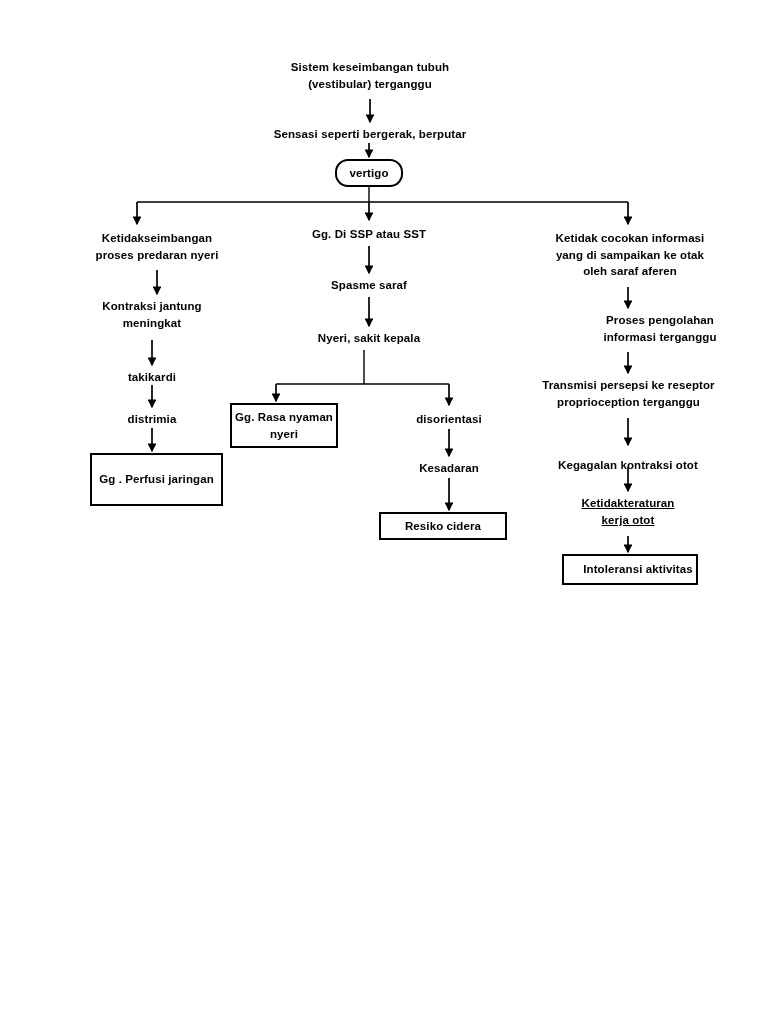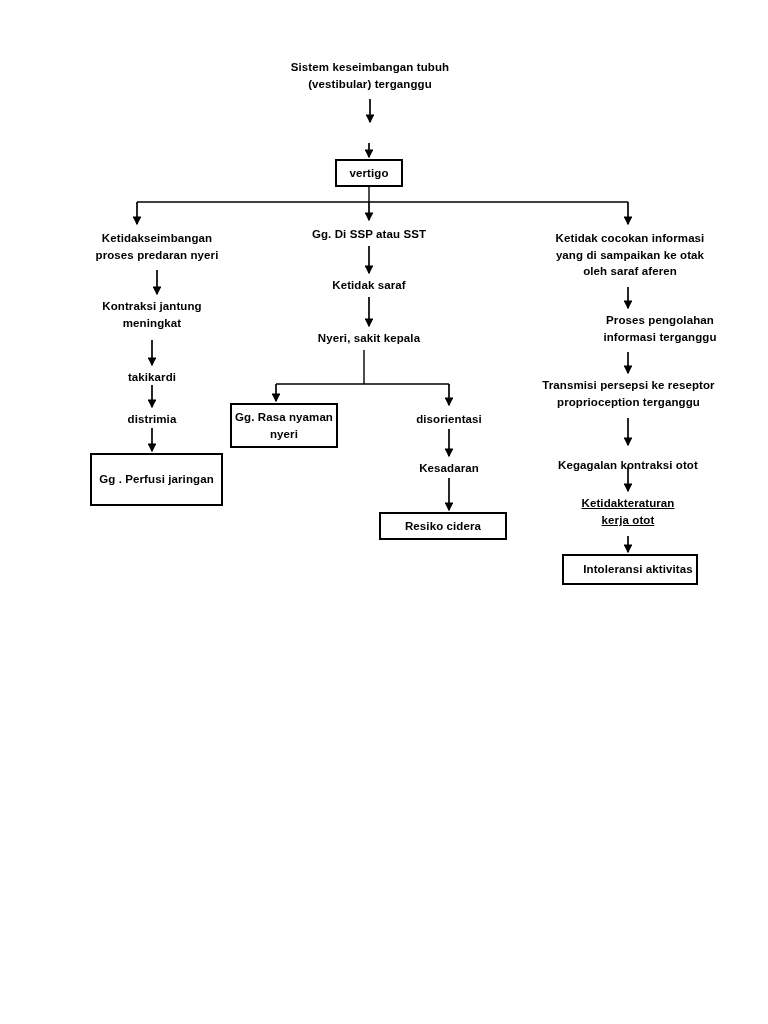--- a/index.html
+++ b/index.html
@@ -99,20 +99,23 @@
     <line x1="628" y1="418" x2="628" y2="445" stroke="#000" stroke-width="1.7" marker-end="url(#arrow)"></line>
     <line x1="628" y1="467" x2="628" y2="491" stroke="#000" stroke-width="1.7" marker-end="url(#arrow)"></line>
     <line x1="628" y1="536" x2="628" y2="552" stroke="#000" stroke-width="1.7" marker-end="url(#arrow)"></line>
   </svg>
 
   <div class="node" style="left:255px; top:59px; width:230px;">
     <span class="ln">Sistem keseimbangan tubuh</span>
     <span class="ln">(vestibular) terganggu</span>
   </div>
 
+  <div class="node" style="left:240px; top:126px; width:260px;">
+    <span class="ln">Sensasi seperti bergerak, berputar</span>
+  </div>
 
   <div class="node" style="left:67px; top:230px; width:180px;">
     <span class="ln">Ketidakseimbangan</span>
     <span class="ln">proses predaran nyeri</span>
   </div>
 
   <div class="node" style="left:72px; top:298px; width:160px;">
     <span class="ln">Kontraksi jantung</span>
     <span class="ln">meningkat</span>
   </div>
@@ -123,21 +126,21 @@
 
   <div class="node" style="left:102px; top:411px; width:100px;">
     <span class="ln">distrimia</span>
   </div>
 
   <div class="node" style="left:284px; top:226px; width:170px;">
     <span class="ln">Gg. Di SSP atau SST</span>
   </div>
 
   <div class="node" style="left:309px; top:277px; width:120px;">
-    <span class="ln">Ketidak saraf</span>
+    <span class="ln">Spasme saraf</span>
   </div>
 
   <div class="node" style="left:294px; top:330px; width:150px;">
     <span class="ln">Nyeri, sakit kepala</span>
   </div>
 
   <div class="node" style="left:394px; top:411px; width:110px;">
     <span class="ln">disorientasi</span>
   </div>
 
@@ -163,21 +166,21 @@
 
   <div class="node" style="left:538px; top:449px; width:180px;margin-top:8px;">
     <span class="ln">Kegagalan kontraksi otot</span>
   </div>
 
   <div class="node" style="left:553px; top:495px; width:150px;text-decoration:underline;">
     <span class="ln">Ketidakteraturan</span>
     <span class="ln">kerja otot</span>
   </div>
 
-  <div class="boxnode" style="left:335px; top:159px; width:68px; height:28px;">
+  <div class="boxnode" style="left:335px; top:159px; width:68px; height:28px;border-radius:13px;">
     <span class="inner">vertigo</span>
   </div>
 
   <div class="boxnode" style="left:90px; top:453px; width:133px; height:53px;">
     <span class="inner">
       <span class="ln">Gg . Perfusi</span>
       <span class="ln">jaringan</span>
     </span>
   </div>
 

